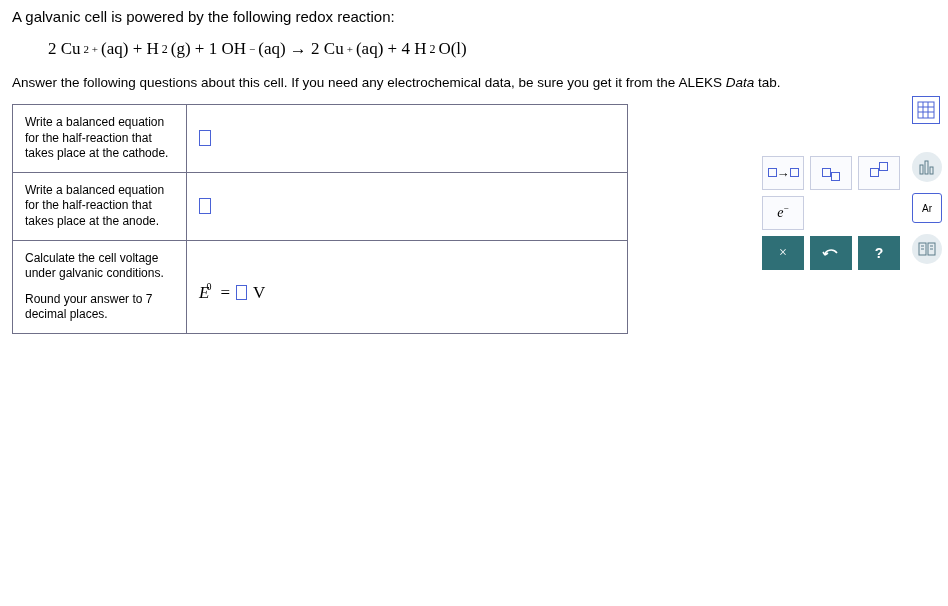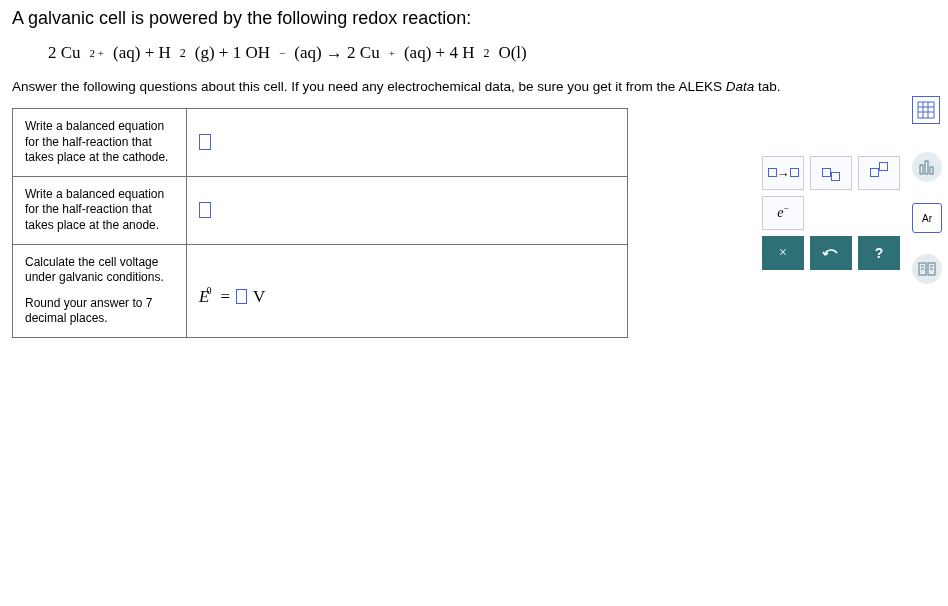--- a/index.html
+++ b/index.html
@@ -6,28 +6,28 @@
     body {
       font-family: Arial, Helvetica, sans-serif;
       font-size: 13px;
       color: #000;
       background: #fff;
       width: 948px;
       height: 606px;
       position: relative;
       padding: 8px 12px;
     }
-    .intro { font-size: 18px; margin-bottom: 8px; }
+    .intro { font-size: 15px; margin-bottom: 8px; }
     .equation {
       font-family: "Times New Roman", serif;
       font-size: 17px;
       padding: 6px 0 10px 36px;
       display: flex;
       align-items: center;
-      gap: 9px;
+      gap: 3px;
     }
     .equation sup { font-size: 11px; vertical-align: super; position: relative; }
     .equation sub { font-size: 12px; vertical-align: sub; }
     .note { font-size: 13.5px; margin: 6px 0 14px 0; }
     .note .ital { font-style: italic; }
     .qtable {
       border-collapse: collapse;
       width: 616px;
       font-size: 12px;
     }
@@ -82,21 +82,21 @@
       justify-content: center;
       font-family: "Times New Roman", serif;
       font-size: 14px;
       cursor: pointer;
       position: relative;
     }
     .pal-btn.dark { background: #2f6f76; color: #fff; border-color: #2f6f76; }
     .pal-col {
       display: flex;
       flex-direction: column;
-      gap: 21px;
+      gap: 11px;
     }
     .circ-btn {
       width: 30px; height: 30px;
       border-radius: 50%;
       border: none;
       background: #e5ecf0;
       display: flex; align-items: center; justify-content: center;
       font-size: 14px;
       cursor: pointer;
     }

